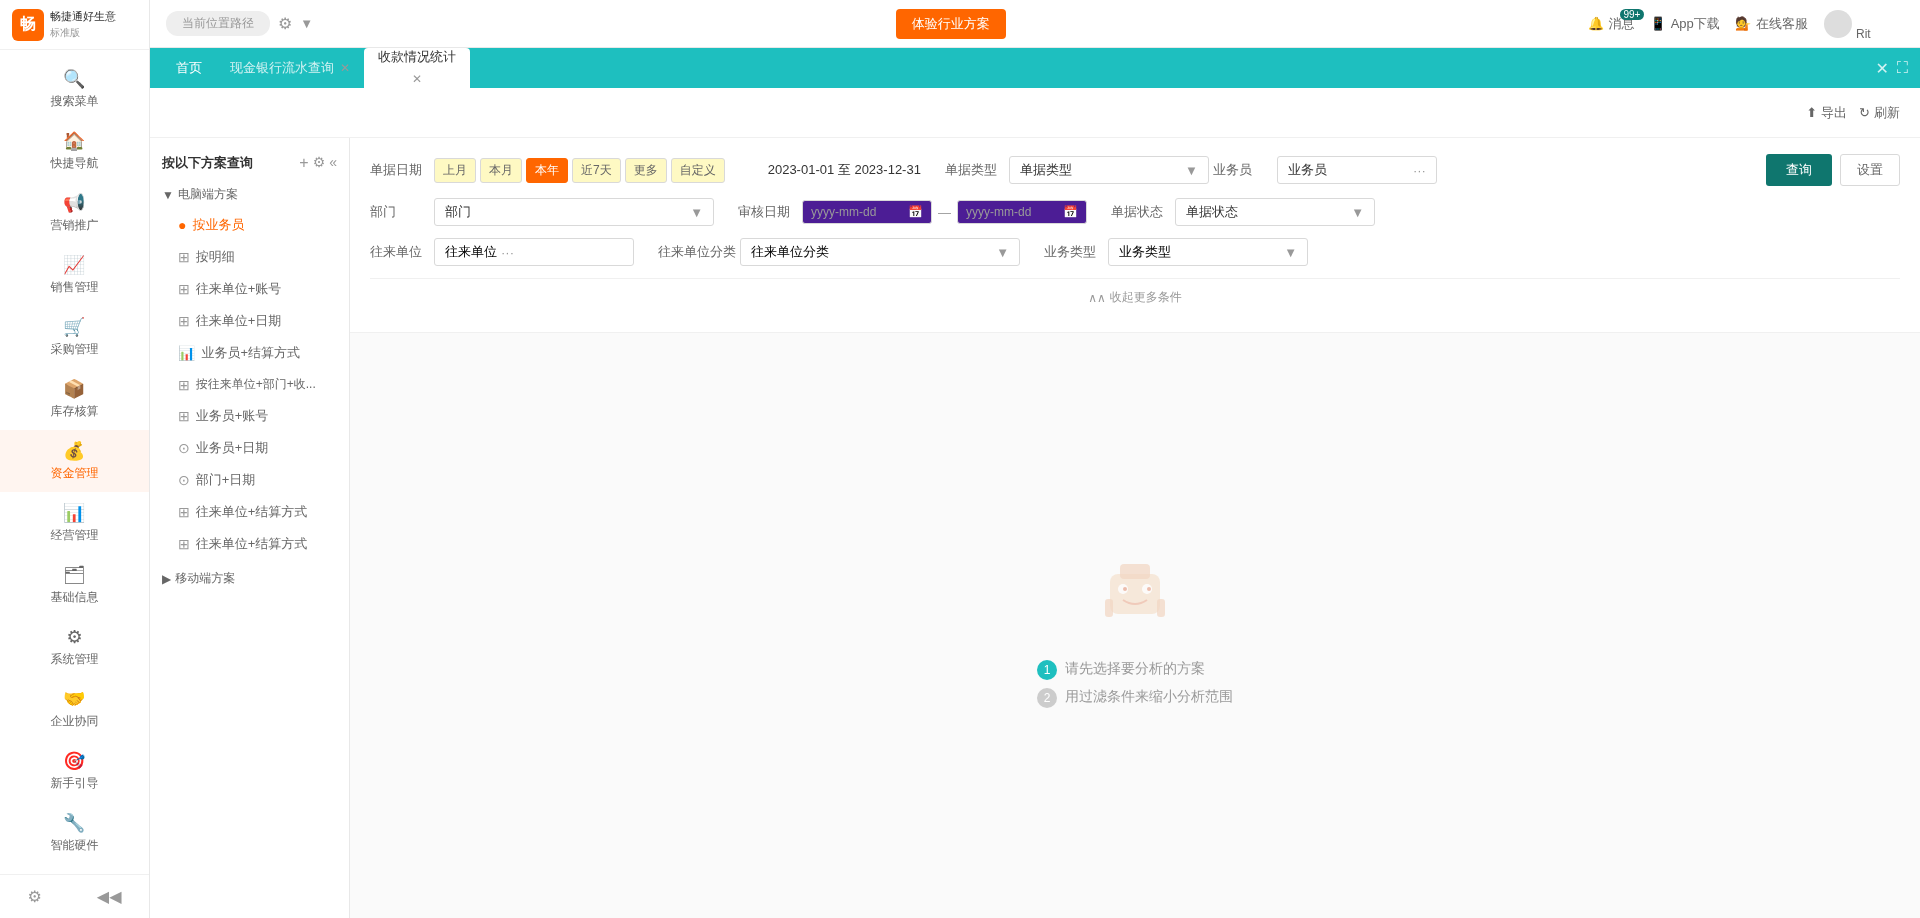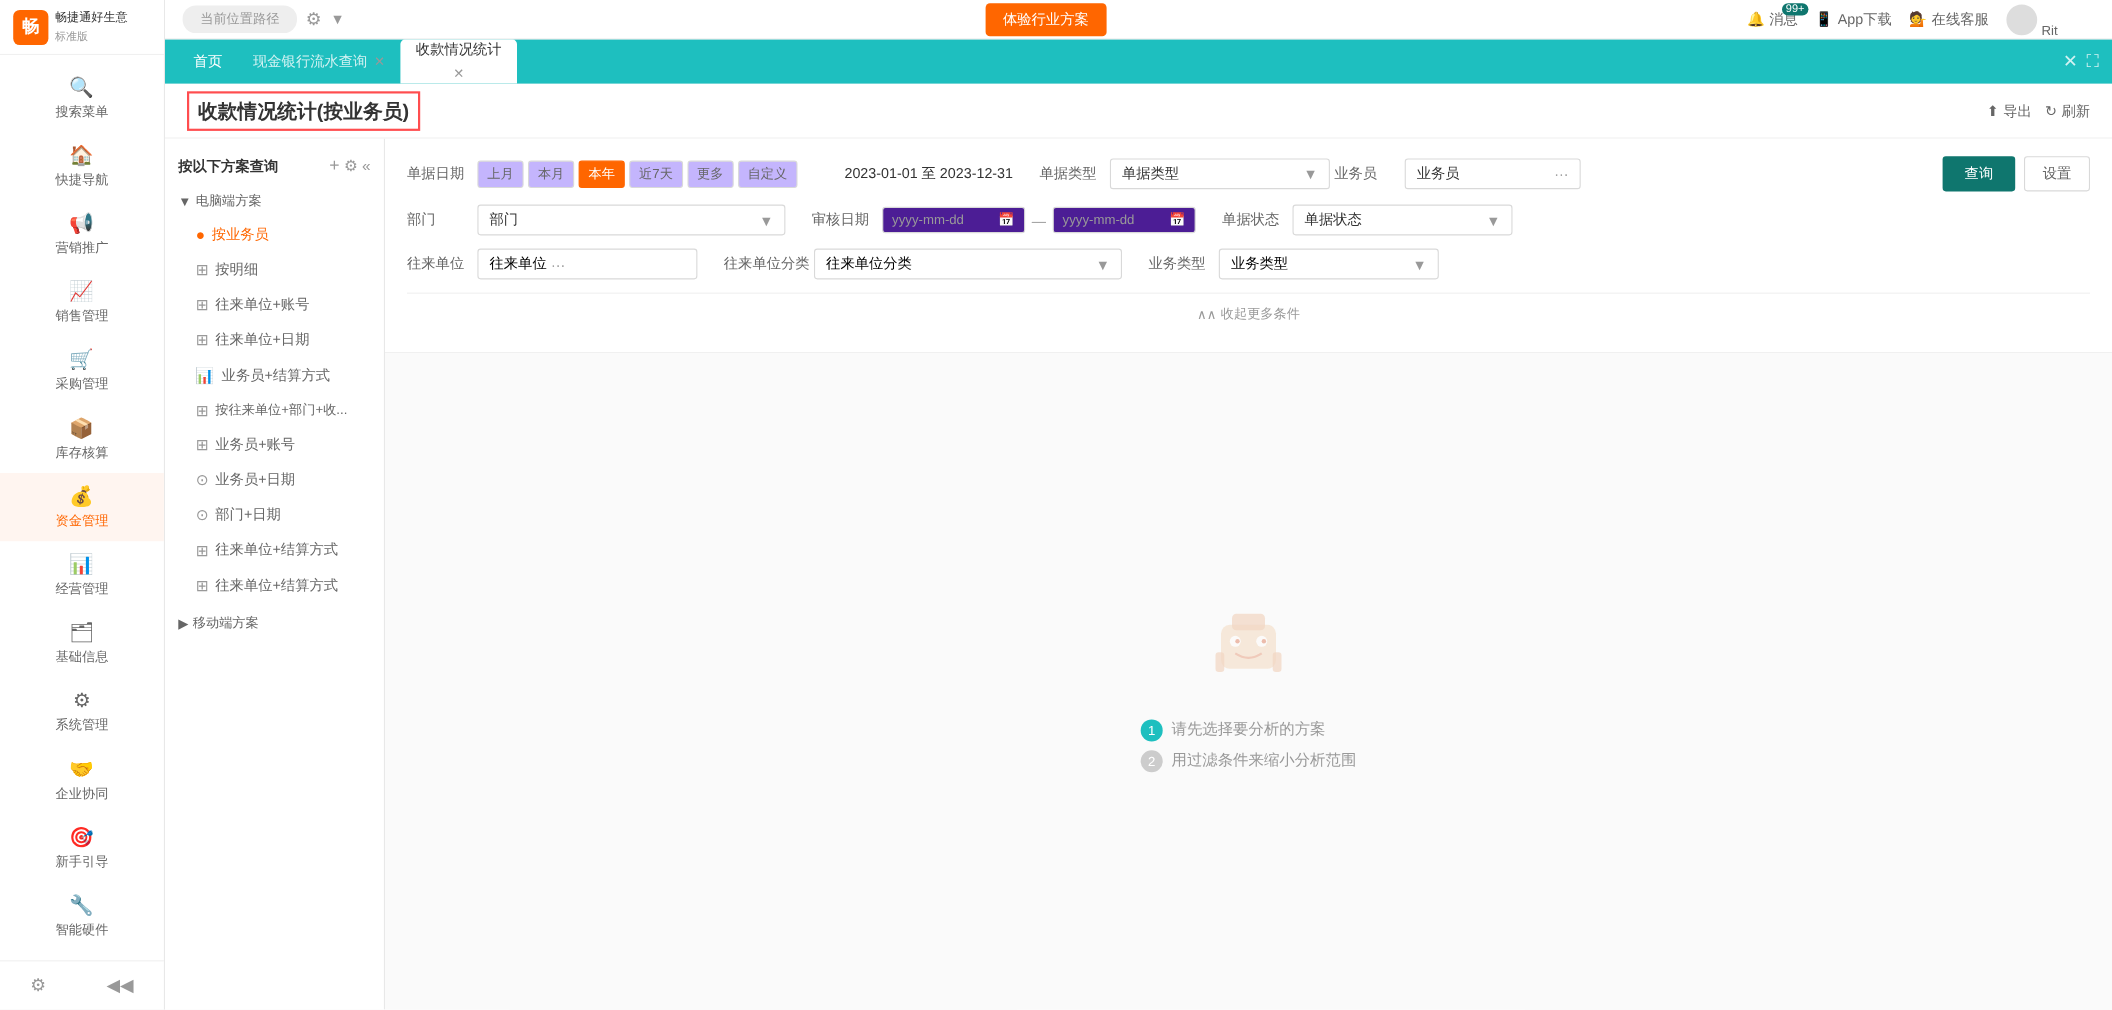--- a/index.html
+++ b/index.html
@@ -16,21 +16,21 @@
     .nav-item.active { color: #ff6600; background: #fff5f0; }
     .nav-item .nav-icon { font-size: 18px; margin-bottom: 3px; }
     .nav-item .nav-label { font-size: 12px; text-align: center; }
     .sidebar-bottom { padding: 12px 0; border-top: 1px solid #f0f0f0; display: flex; align-items: center; justify-content: space-around; }
     .sidebar-bottom-icon { color: #999; font-size: 16px; cursor: pointer; }
 
     
     .main { flex: 1; display: flex; flex-direction: column; height: 918px; overflow: hidden; }
 
     
-    .topbar { height: 36px; background: #fff; display: flex; align-items: center; padding: 0 16px; border-bottom: 1px solid #e8e8e8; justify-content: space-between; }
+    .topbar { height: 48px; background: #fff; display: flex; align-items: center; padding: 0 16px; border-bottom: 1px solid #e8e8e8; justify-content: space-between; }
     .topbar-left { display: flex; align-items: center; gap: 8px; }
     .topbar-breadcrumb { font-size: 12px; color: #999; }
     .topbar-settings { color: #999; cursor: pointer; font-size: 16px; }
     .topbar-dropdown { color: #999; cursor: pointer; }
     .topbar-trial-btn { background: #ff6600; color: white; border: none; padding: 6px 16px; border-radius: 4px; cursor: pointer; font-size: 13px; }
     .topbar-right { display: flex; align-items: center; gap: 16px; }
     .topbar-msg { display: flex; align-items: center; gap: 4px; color: #666; font-size: 13px; cursor: pointer; position: relative; }
     .badge { background: #0f766e; color: white; font-size: 10px; border-radius: 10px; padding: 0 4px; position: absolute; top: -6px; right: -10px; }
     .topbar-app, .topbar-service { display: flex; align-items: center; gap: 4px; color: #666; font-size: 13px; cursor: pointer; }
 
@@ -68,21 +68,21 @@
     .scheme-item-icon { font-size: 14px; color: #999; }
     .scheme-item.active .scheme-item-icon { color: #ff6600; }
 
     
     .query-area { flex: 1; display: flex; flex-direction: column; overflow: hidden; }
     .filter-section { padding: 16px 20px; background: #fff; border-bottom: 1px solid #f0f0f0; }
     .filter-row { display: flex; align-items: center; gap: 4px; margin-bottom: 12px; flex-wrap: wrap; }
     .filter-row:last-child { margin-bottom: 0; }
     .filter-label { color: #666; font-size: 13px; min-width: 60px; }
     .filter-date-btns { display: flex; align-items: center; gap: 4px; }
-    .date-btn { padding: 3px 8px; border: 1px solid #d9d9d9; border-radius: 3px; cursor: pointer; font-size: 12px; color: #666; background: #c4b5fd; }
+    .date-btn { padding: 3px 8px; border: 1px solid #d9d9d9; border-radius: 3px; cursor: pointer; font-size: 12px; color: #666; background: #fef9c3; }
     .date-btn.active { background: #ff6600; color: white; border-color: #ff6600; }
     .date-range { display: flex; align-items: center; gap: 4px; font-size: 13px; color: #333; margin-left: 39px; }
     .filter-type-select { display: flex; align-items: center; gap: 4px; border: 1px solid #d9d9d9; border-radius: 3px; padding: 4px 10px; min-width: 200px; cursor: pointer; color: #333; font-size: 13px; background: #fff; }
     .filter-select-arrow { color: #999; margin-left: auto; }
     .filter-salesman { display: flex; align-items: center; gap: 4px; border: 1px solid #d9d9d9; border-radius: 3px; padding: 4px 10px; min-width: 160px; cursor: pointer; background: #fff; }
     .filter-salesman-text { color: #333; font-size: 13px; flex: 1; }
     .query-btn { background: #0f766e; color: white; border: none; padding: 6px 20px; border-radius: 3px; cursor: pointer; font-size: 13px; }
     .settings-btn { background: #fff; color: #666; border: 1px solid #d9d9d9; padding: 6px 16px; border-radius: 3px; cursor: pointer; font-size: 13px; }
     .dept-select { display: flex; align-items: center; border: 1px solid #d9d9d9; border-radius: 3px; padding: 4px 10px; min-width: 280px; background: #fff; cursor: pointer; }
     .dept-select-text { flex: 1; color: #333; font-size: 13px; }
@@ -234,21 +234,20 @@
     </div>
     <div class="tabbar-right">
       <span class="tabbar-icon">✕</span>
       <span class="tabbar-icon">⛶</span>
     </div>
   </div>
 
   <div class="page-content">
 
     <div class="page-header">
-      <div class="page-title">收款情况统计(按业务员)</div>
       <div class="page-header-right">
         <div class="export-btn">
           <span>⬆</span>
           <span>导出</span>
         </div>
         <div class="refresh-btn">
           <span>↻</span>
           <span>刷新</span>
         </div>
       </div>

